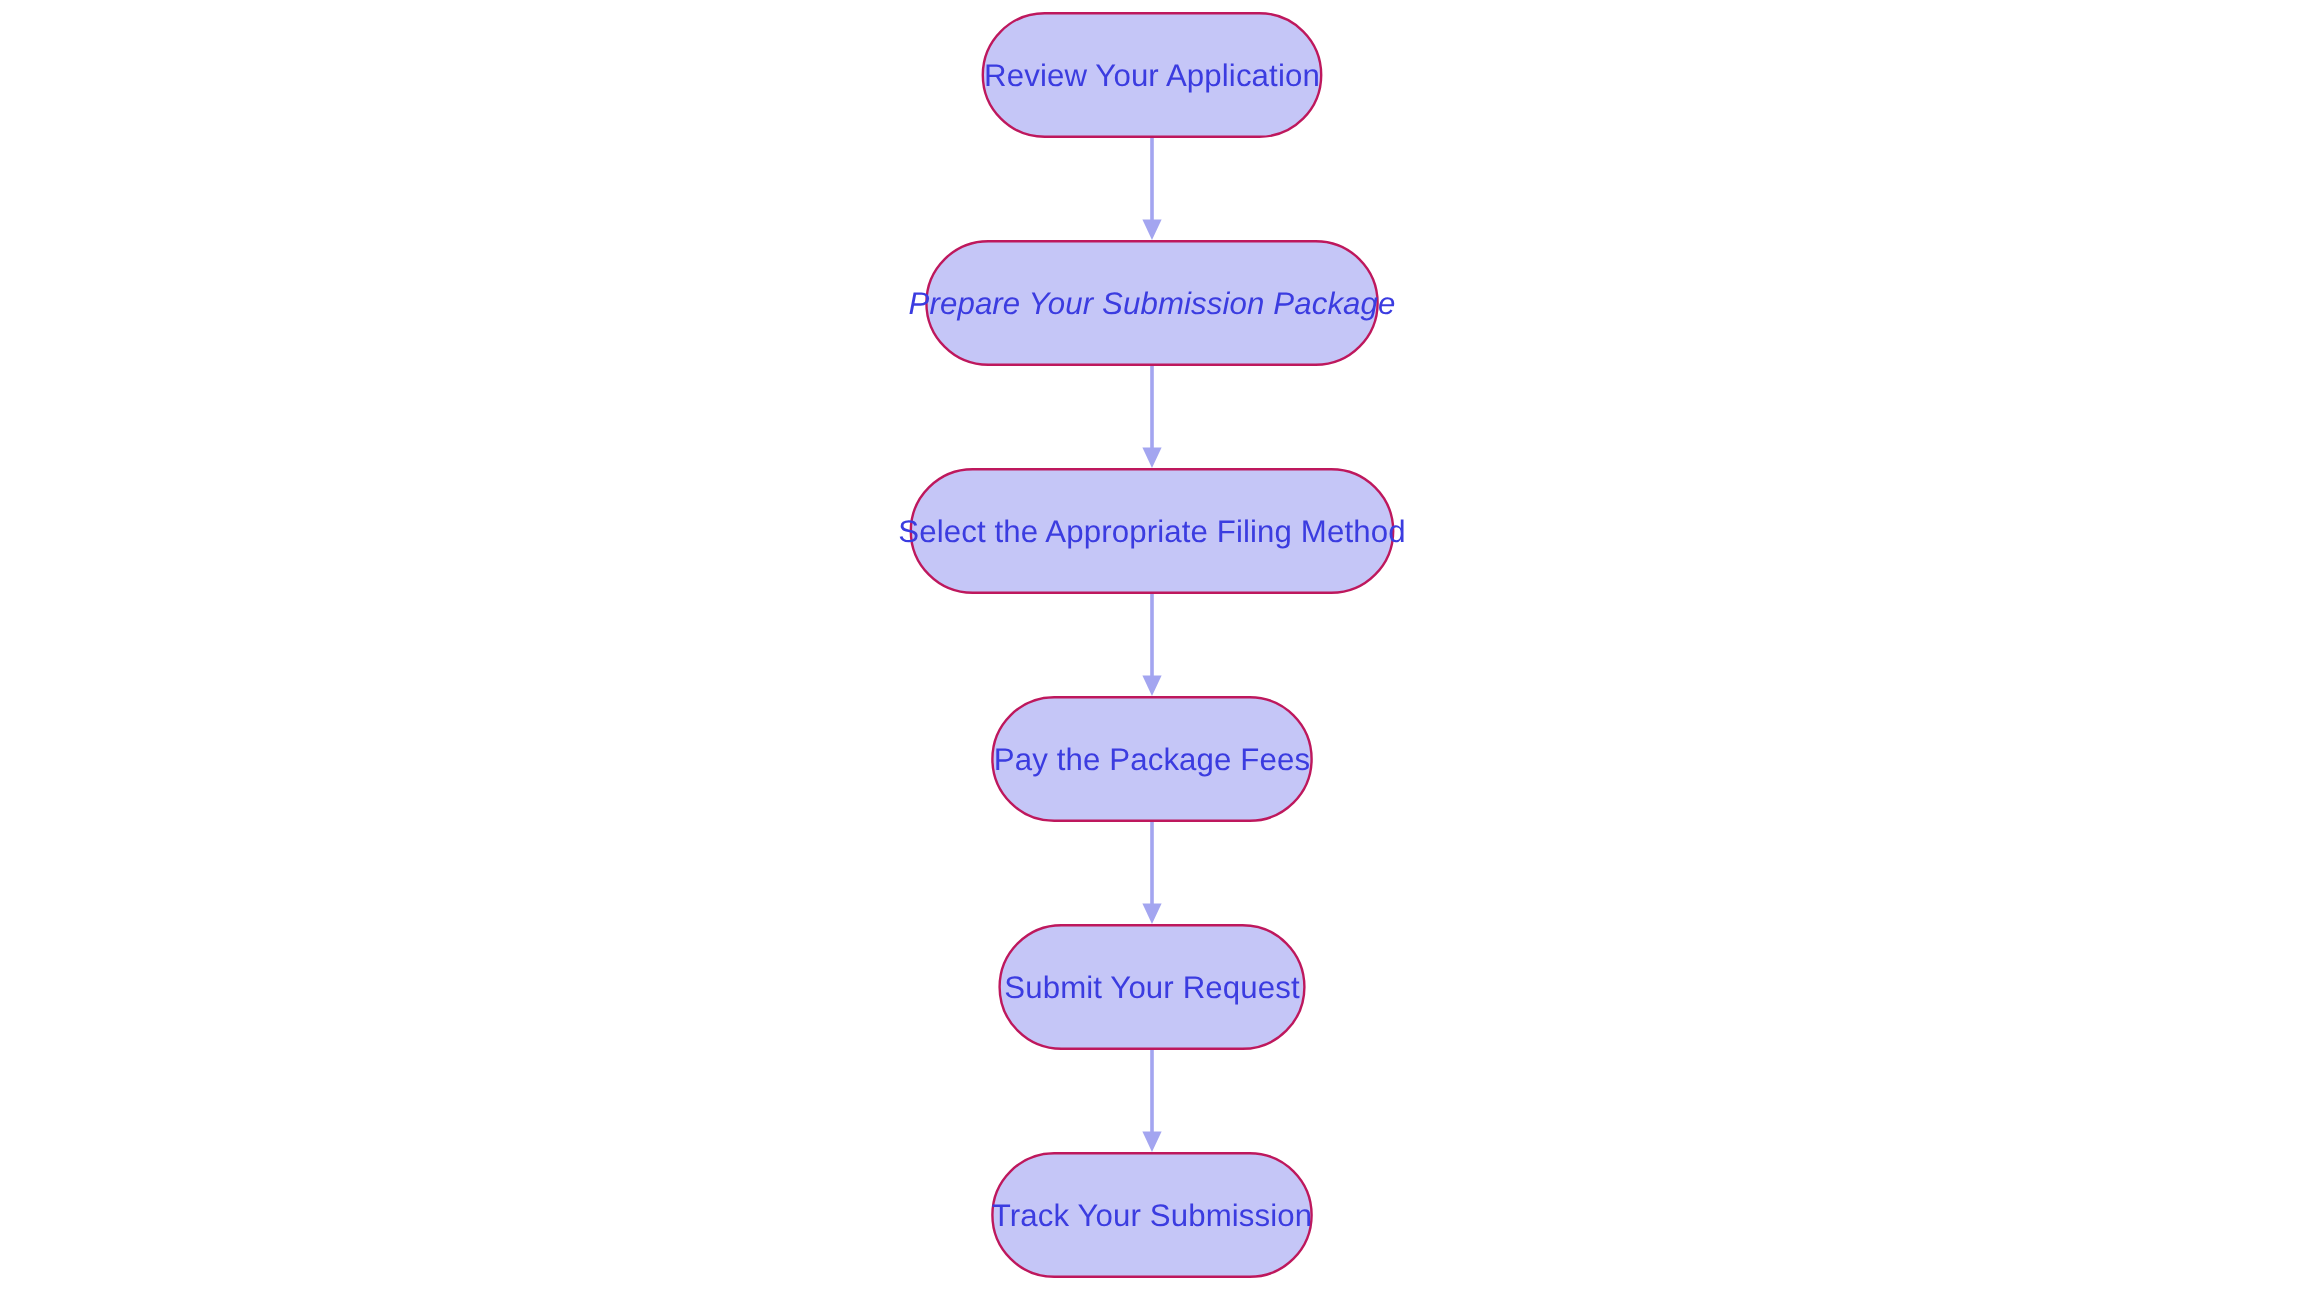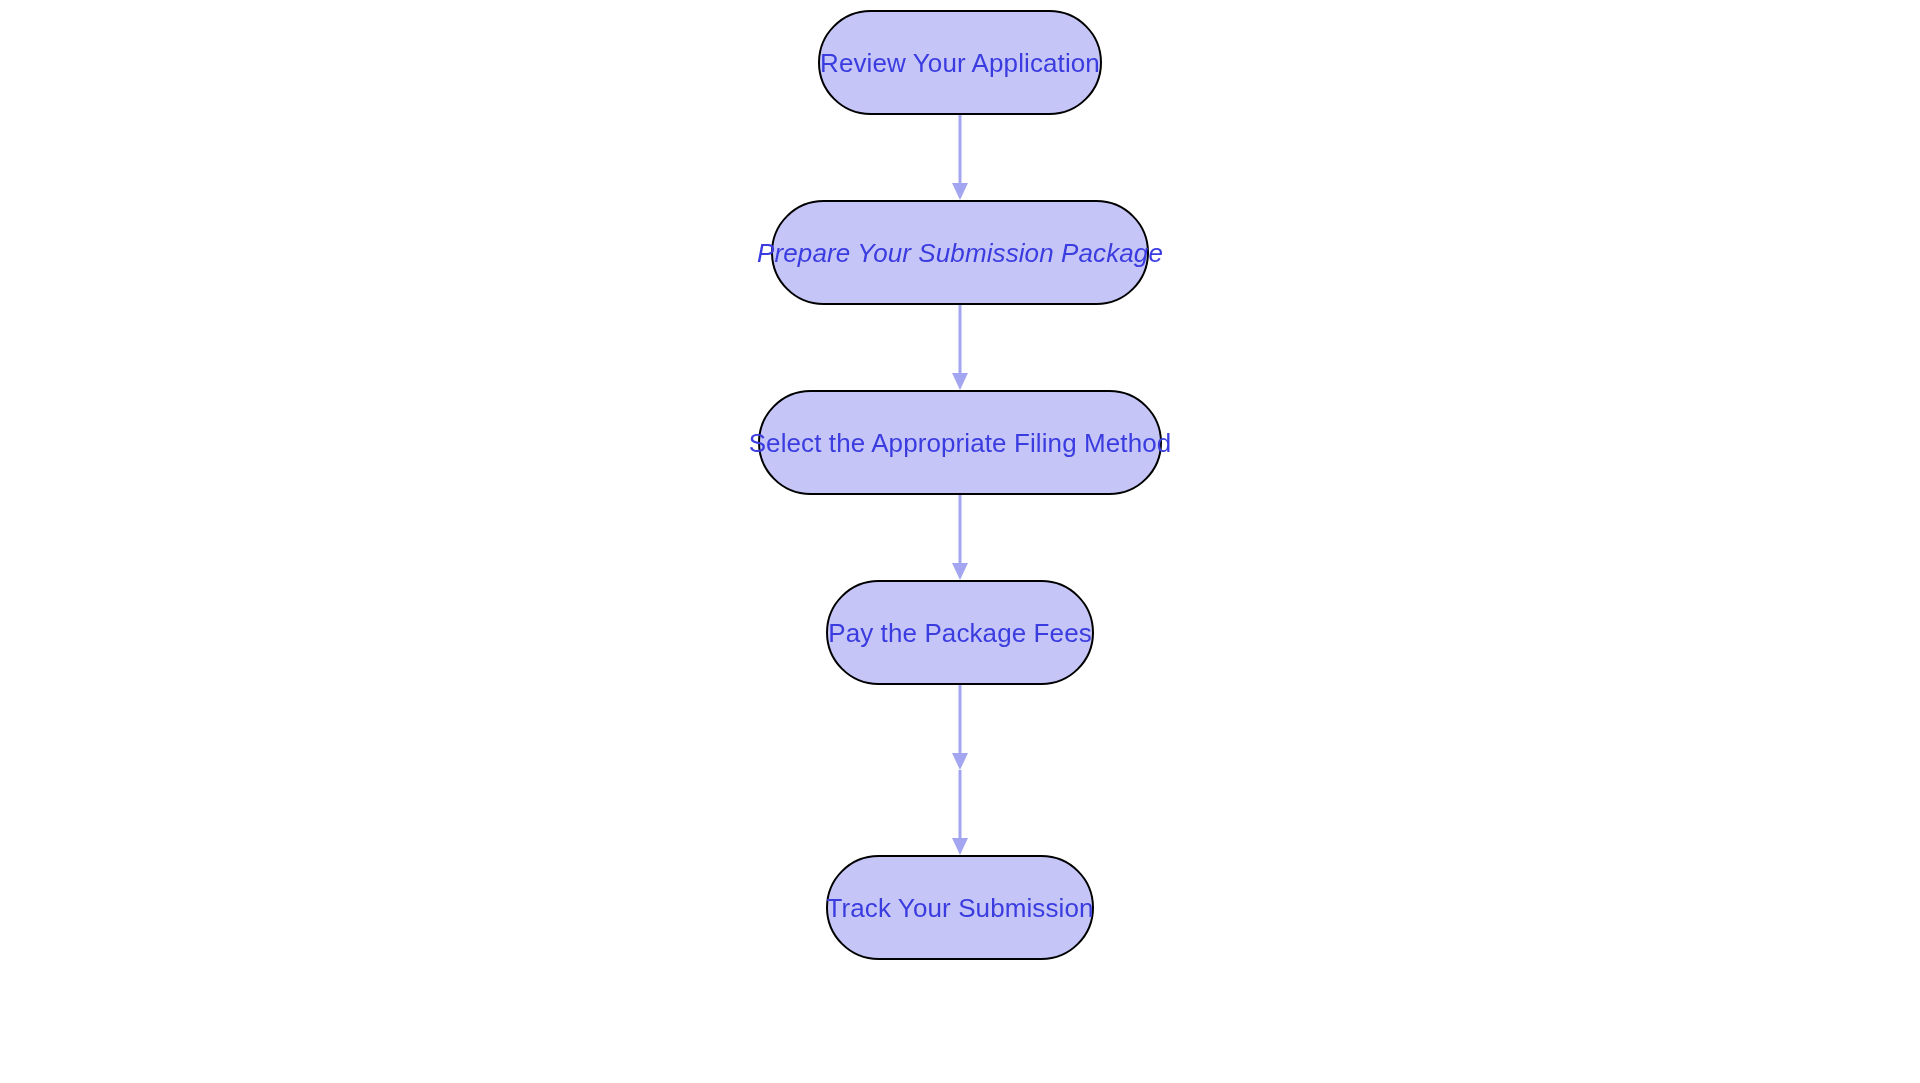--- a/index.html
+++ b/index.html
@@ -30,21 +30,21 @@
     display: flex;
     flex-direction: column;
     align-items: center;
   }
 
   .flow-node {
     box-sizing: border-box;
     height: 105px;
     border-radius: 52.5px;
     background: #c5c6f7;
-    border: 2px solid #000000;
+    border: 2px solid #be185d;
     display: flex;
     align-items: center;
     justify-content: center;
     flex: none;
   }
 
   .flow-node-label {
     font-family: "Liberation Sans", sans-serif;
     font-size: 26px;
     line-height: 1;
@@ -127,20 +127,23 @@
 
     <div class="flow-node n3">
       <span class="flow-node-label">Pay the Package Fees</span>
     </div>
 
     <div class="flow-connector">
       <div class="conn-line"></div>
       <div class="conn-head"></div>
     </div>
 
+    <div class="flow-node n4">
+      <span class="flow-node-label">Submit Your Request</span>
+    </div>
 
     <div class="flow-connector">
       <div class="conn-line"></div>
       <div class="conn-head"></div>
     </div>
 
     <div class="flow-node n5">
       <span class="flow-node-label">Track Your Submission</span>
     </div>
 

